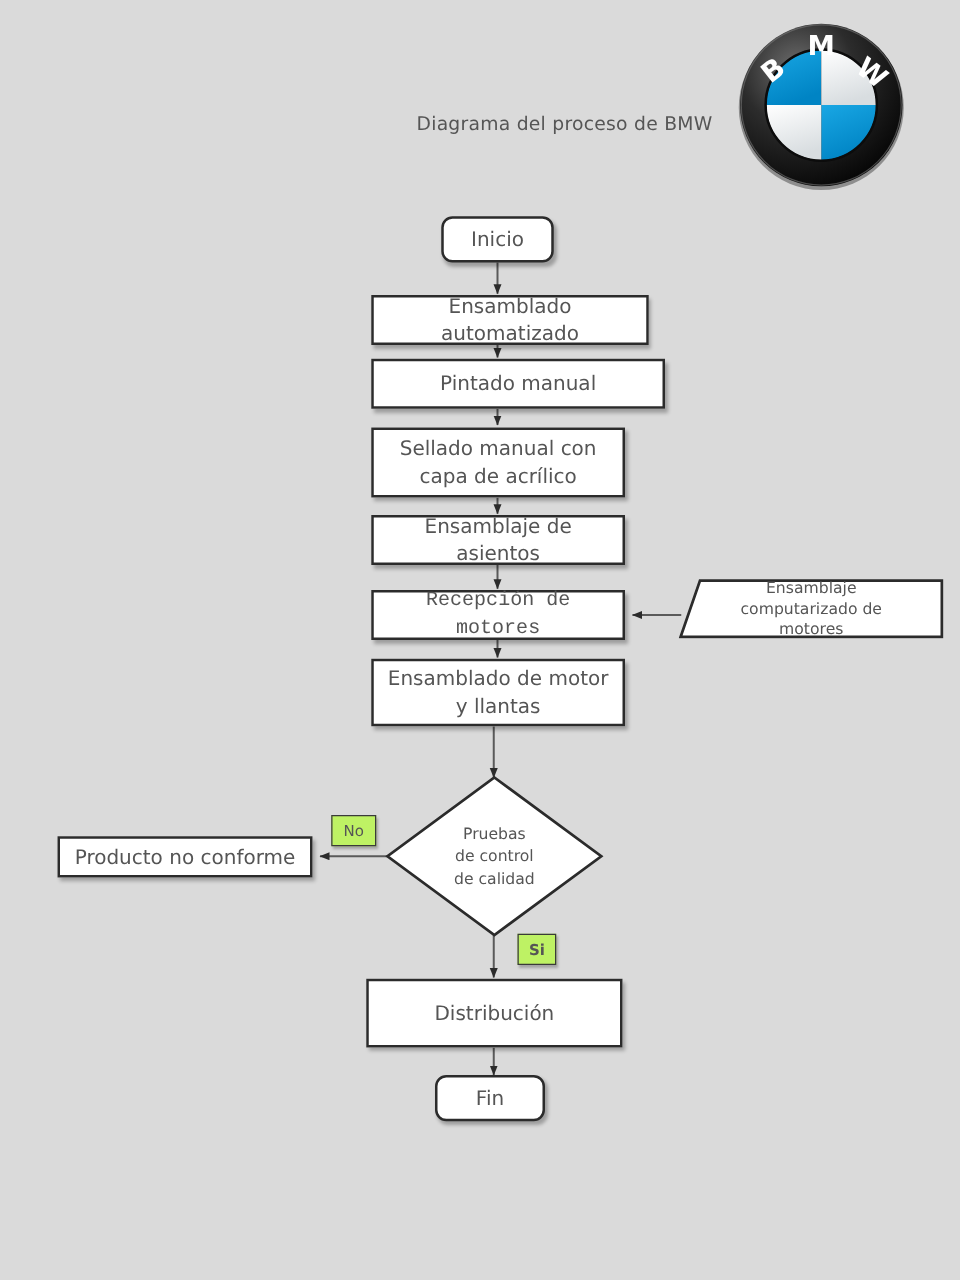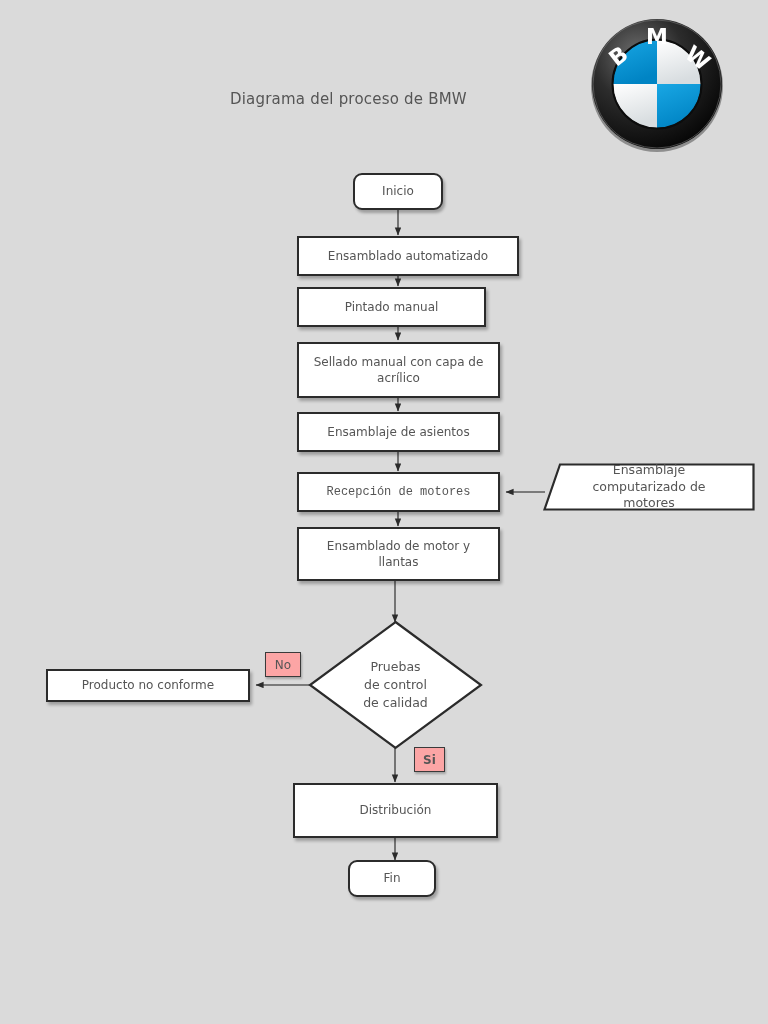--- a/index.html
+++ b/index.html
@@ -23,35 +23,35 @@
     width: 768px;
     height: 1024px;
   }
 
   
   .title {
     position: absolute;
     left: 230px;
     top: 90px;
     width: 340px;
-    text-align: left;
+    text-align: right;
     font-size: 15px;
     color: #555555;
     letter-spacing: .2px;
     white-space: nowrap;
   }
 
   
   .node {
     position: absolute;
     box-sizing: border-box;
     background: #ffffff;
     border: 2px solid #2b2b2b;
     color: #555555;
-    font-size: 12px;
+    font-size: 16px;
     line-height: 1.35;
     display: flex;
     align-items: center;
     justify-content: center;
     text-align: center;
     padding: 2px 6px;
     box-shadow: 2px 3px 3px rgba(0,0,0,.28);
   }
   .node.rounded { border-radius: 9px; }
 
@@ -104,21 +104,21 @@
     line-height: 1.35;
     color: #555555;
     padding: 12px 22px;
     box-sizing: border-box;
   }
 
   
   .edge-label {
     position: absolute;
     box-sizing: border-box;
-    background: #fca5a5;
+    background: #bef264;
     border: 1.5px solid #3a3a3a;
     color: #555555;
     font-size: 12px;
     display: flex;
     align-items: center;
     justify-content: center;
     box-shadow: 1px 2px 2px rgba(0,0,0,.25);
   }
 
   
@@ -214,21 +214,21 @@
   </svg>
 
   <div class="node rounded" style="left:353px; top:173px; width:90px; height:37px;">
     <span>Inicio</span>
   </div>
 
   <div class="node" style="left:297px; top:236px; width:222px; height:40px;">
     <span>Ensamblado automatizado</span>
   </div>
 
-  <div class="node" style="left:297px; top:287px; width:189px; height:40px;">
+  <div class="node" style="left:297px; top:287px; width:235px; height:40px;">
     <span>Pintado manual</span>
   </div>
 
   <div class="node" style="left:297px; top:412px; width:203px; height:40px;">
     <span>Ensamblaje de asientos</span>
   </div>
 
   <div class="node" style="left:297px; top:342px; width:203px; height:56px;">
     <span>Sellado manual con capa de acrílico</span>
   </div>

